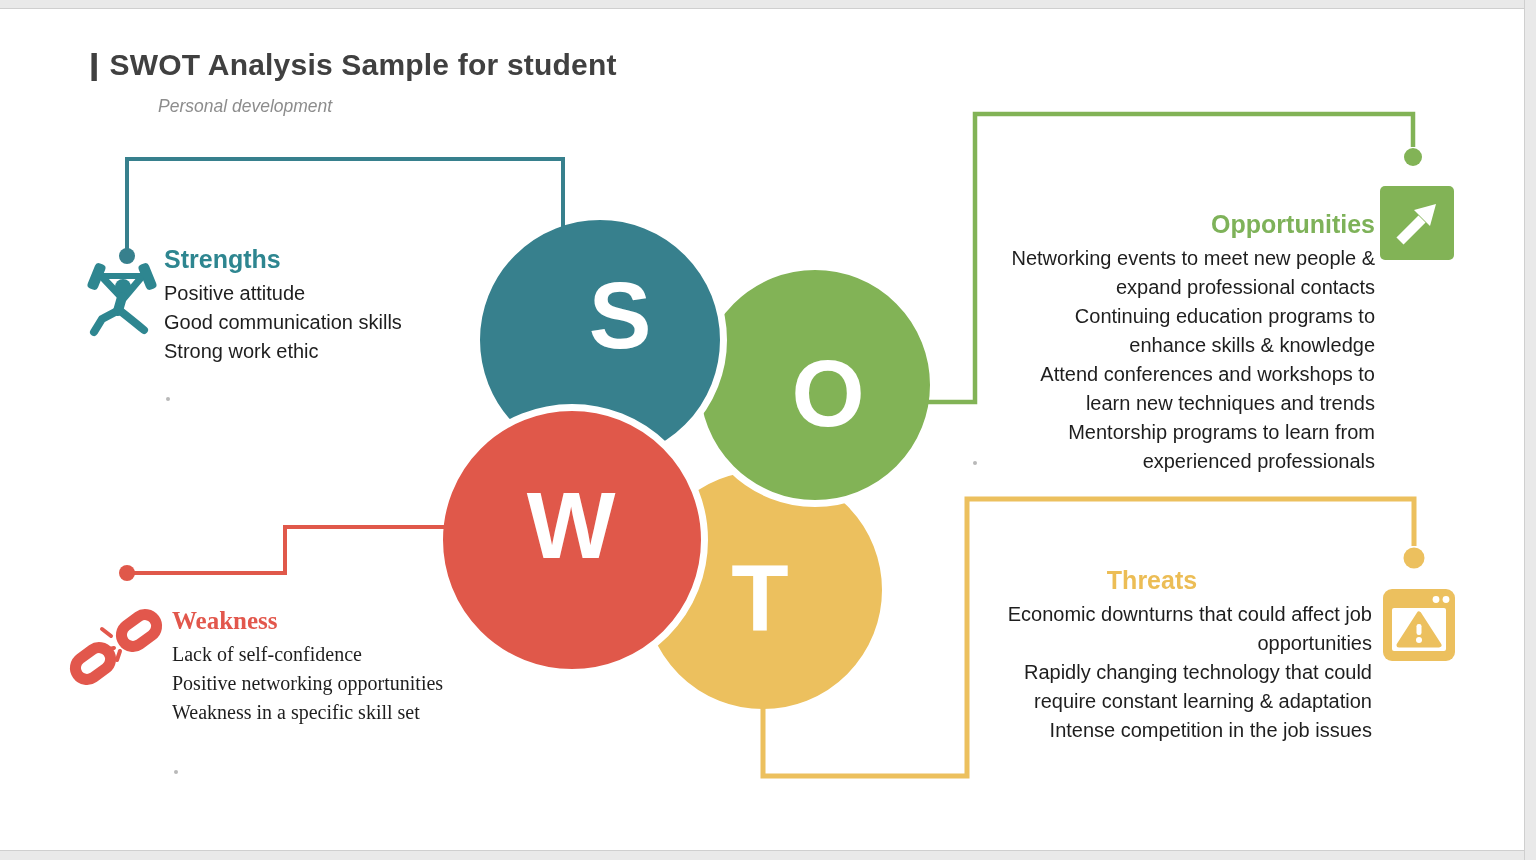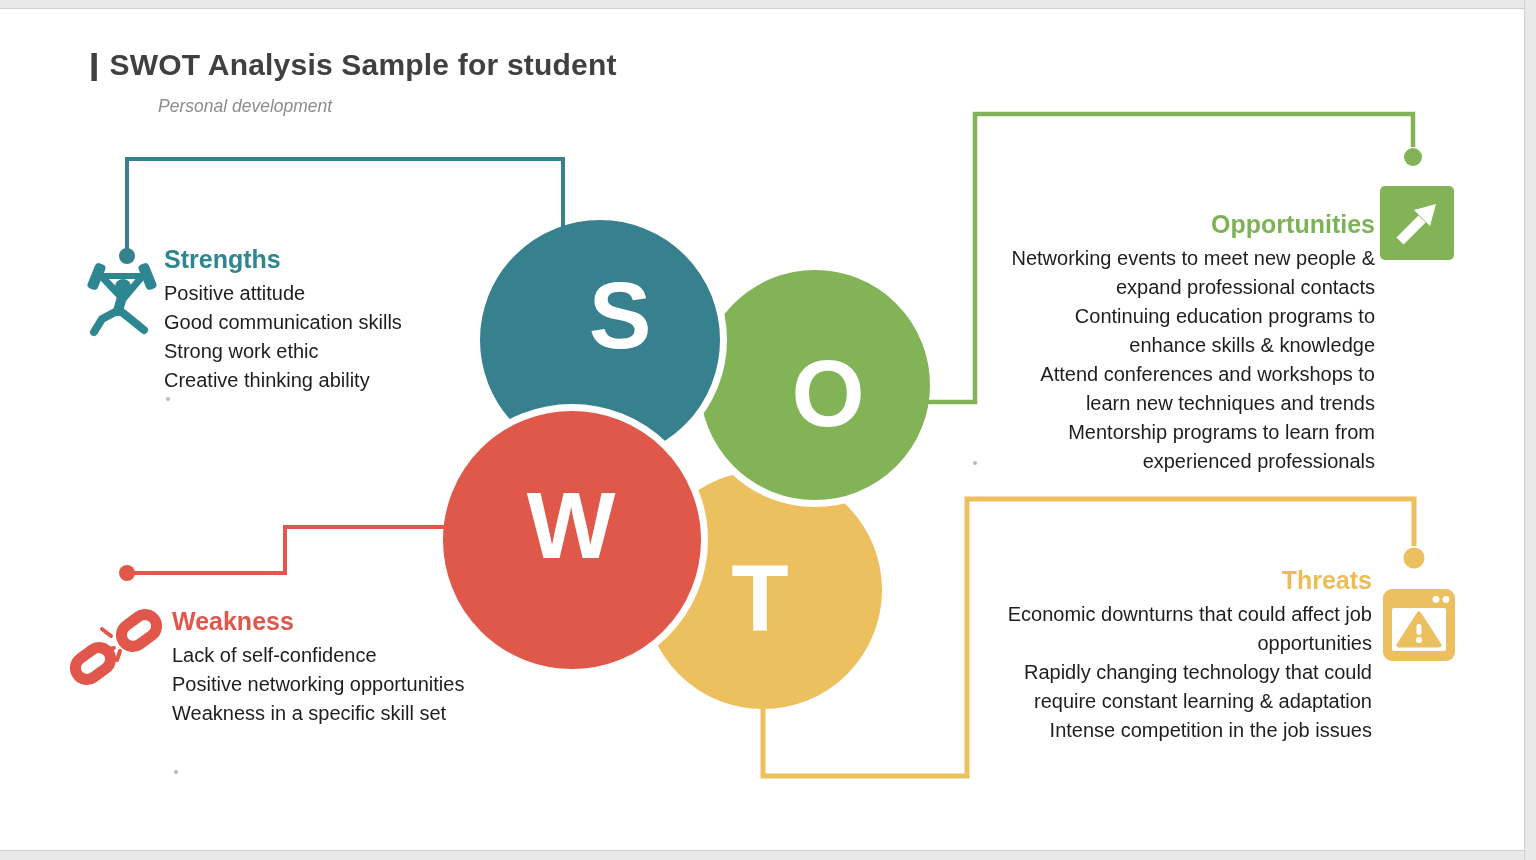--- a/index.html
+++ b/index.html
@@ -38,26 +38,26 @@
 
   
   .section{position:absolute;z-index:9;}
   .sec-head{font-size:25px;font-weight:700;margin:0 0 5px 0;}
   .sec-item{font-size:20px;line-height:29px;color:#1e1e1e;white-space:pre-line;}
   .sec-left{text-align:left;}
   .sec-right{text-align:right;margin-top:44px;}
 
   .sec-strengths{left:164px;top:237px;width:340px;margin-top:8px;}
   .sec-strengths .sec-head{color:#2e8690;}
-  .sec-weakness{left:172px;top:607px;width:360px;}
+  .sec-weakness{left:172px;top:607px;width:360px;font-family:Liberation Serif, serif;}
   .sec-weakness .sec-head{color:#e2574c;}
   .sec-opportunities{right:161px;top:166px;width:440px;}
   .sec-opportunities .sec-head{color:#7eb259;}
   .sec-threats{right:164px;top:522px;width:440px;}
-  .sec-threats .sec-head{color:#ecbd55;}
+  .sec-threats .sec-head{color:#ecbd55;text-align:center;}
 
   
   .icon{position:absolute;z-index:9;}
   .icon-strengths{left:82px;top:260px;}
   .icon-weakness{left:64px;top:606px;}
   .icon-opportunities{left:1380px;top:186px;}
   .icon-threats{left:1382px;top:588px;}
 
   .stray-dot{position:absolute;width:4px;height:4px;border-radius:50%;background:#b9b9b9;z-index:9;}
   .dot-1{left:166px;top:397px;}
@@ -113,21 +113,20 @@
       <path d="M40,37 L36,51" fill="none" stroke-width="10" stroke-linecap="round"></path>
       <path d="M37,50 L20,59 L12,72" fill="none" stroke-width="8" stroke-linecap="round" stroke-linejoin="round"></path>
       <path d="M37,50 C45,56 52,62 62,70" fill="none" stroke-width="8" stroke-linecap="round"></path>
     </g>
   </svg>
   <section class="section sec-left sec-strengths">
     <h2 class="sec-head">Strengths</h2>
     <div class="sec-item">Positive attitude</div>
     <div class="sec-item">Good communication skills</div>
     <div class="sec-item">Strong work ethic</div>
-    <div class="sec-item">Creative thinking ability</div>
   </section>
 
   <svg class="icon icon-weakness" width="104" height="84" viewBox="0 0 104 84">
     <g stroke="#e2574c" fill="none" stroke-width="11">
       <rect x="10" y="46" width="38" height="23" rx="11.5" transform="rotate(-36 29 57.5)"></rect>
       <rect x="56" y="13" width="38" height="23" rx="11.5" transform="rotate(-36 75 24.5)"></rect>
     </g>
     <g stroke="#e2574c" stroke-width="4" stroke-linecap="round">
       <line x1="47" y1="30" x2="38" y2="23"></line>
       <line x1="50" y1="42" x2="40" y2="44"></line>

